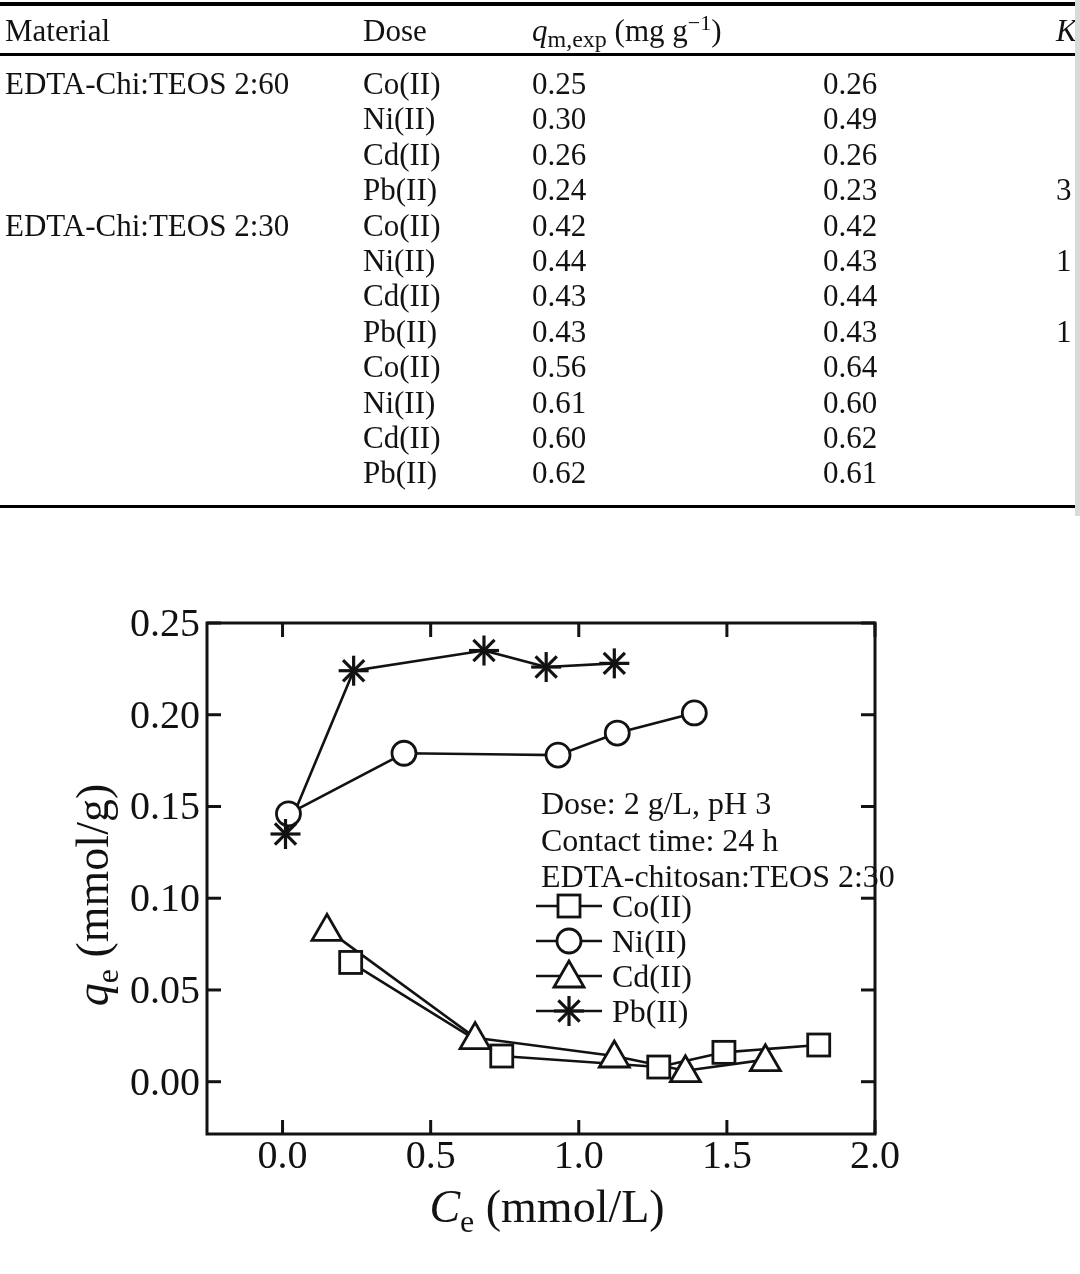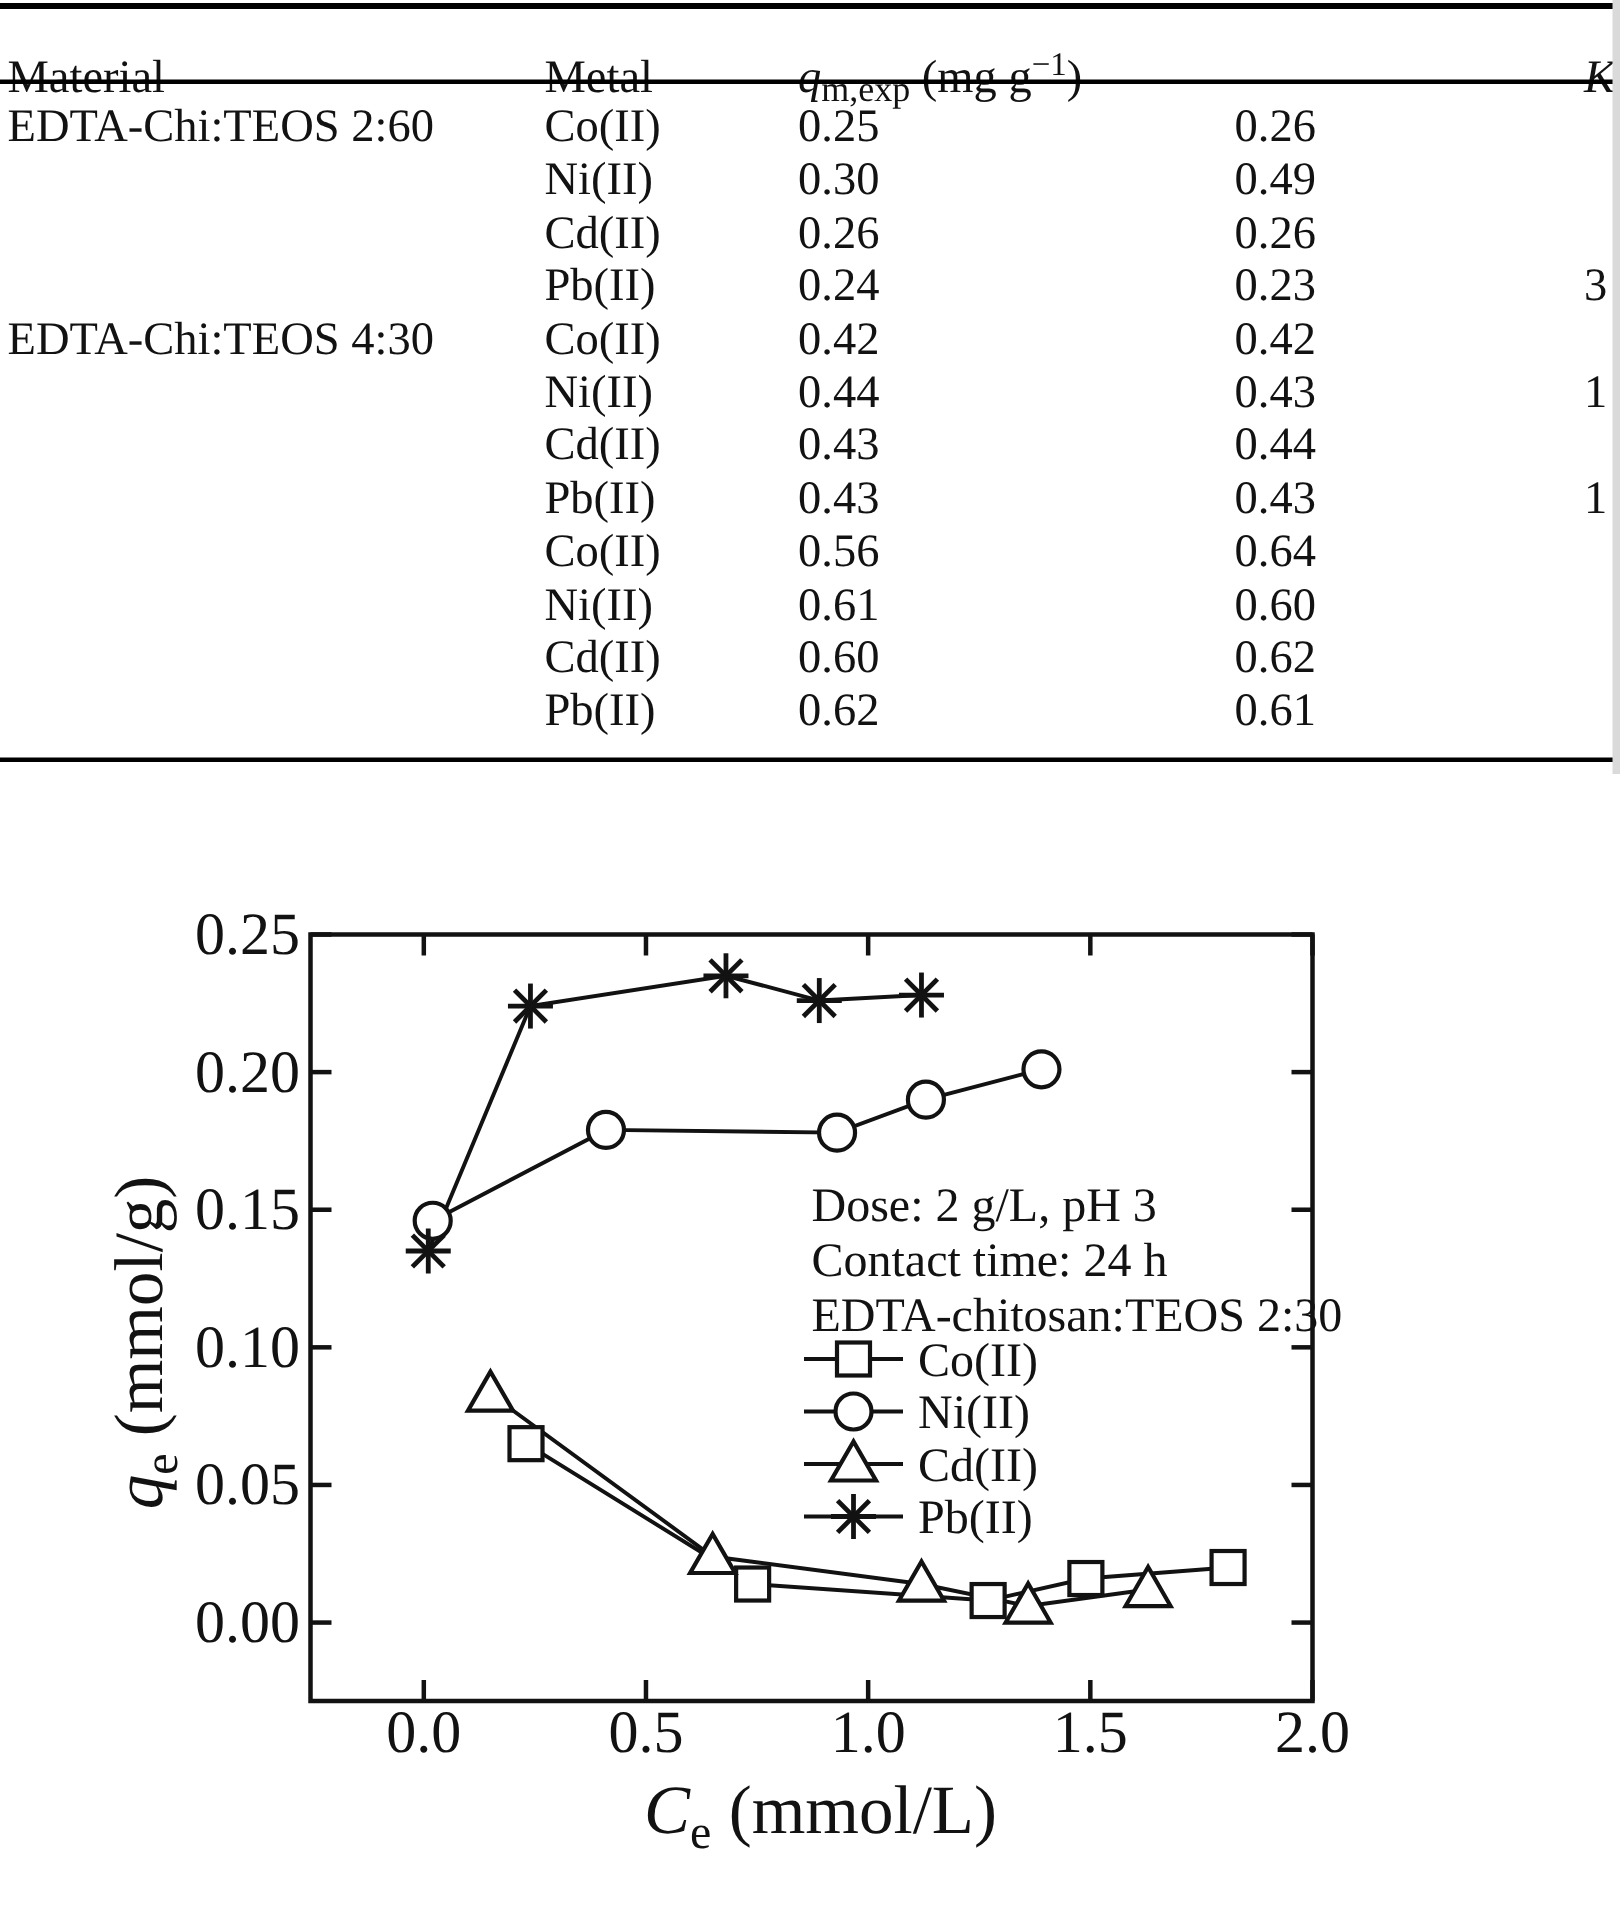--- a/index.html
+++ b/index.html
@@ -2,42 +2,42 @@
 <html><head>
 <meta charset="utf-8">
 <style>
   html,body{margin:0;padding:0;}
   body{
     width:1080px;height:1274px;position:relative;background:#ffffff;
     font-family:"Liberation Serif",serif;color:#121212;overflow:hidden;
   }
   .rule{position:absolute;left:0;width:1080px;background:#000;}
   .th{position:absolute;top:0;font-size:31px;white-space:nowrap;line-height:38px;}
-  .header-row{position:absolute;left:0;top:12px;width:1072px;height:40px;margin-top:20px;}
+  .header-row{position:absolute;left:0;top:12px;width:1072px;height:40px;}
   .trow{position:absolute;left:0;width:1056px;height:36px;}
   .td{position:absolute;top:0;font-size:31px;line-height:36px;white-space:nowrap;}
   .c-material{left:5px;}
   .c-metal{left:363px;}
   .c-qmexp{left:532px;}
   .c-qm{left:823px;}
   .c-k{left:1056px;}
   .th sub,.td sub{font-size:24px;vertical-align:-6px;line-height:0;}
   .th sup,.td sup{font-size:22px;vertical-align:11px;line-height:0;}
   i{font-style:italic;}
   #chart{position:absolute;left:0;top:560px;}
   #edge-artifact{position:absolute;left:1075px;top:0;width:5px;height:516px;background:#dadada;}
 </style>
 </head>
 <body>
 
 <div class="rule" style="top:2px;height:4px;"></div>
 
 <div class="header-row">
   <div class="th c-material">Material</div>
-  <div class="th c-metal">Metal</div>
+  <div class="th c-metal">Dose</div>
   <div class="th c-qmexp"><i>q</i><sub>m,exp</sub><span> (mg g</span><sup>−1</sup><span>)</span></div>
   <div class="th c-k"><i>K</i></div>
 </div>
 
 <div class="rule" style="top:53px;height:3px;"></div>
 
 <div class="trow" style="top:66px">
     <div class="td c-material">EDTA-Chi:TEOS 2:60</div>
     <div class="td c-metal">Co(II)</div>
     <div class="td c-qmexp">0.25</div>
@@ -56,21 +56,21 @@
     <div class="td c-qm">0.26</div>
     <div class="td c-k"></div>
   </div>
 <div class="trow" style="top:172px">
     <div class="td c-metal">Pb(II)</div>
     <div class="td c-qmexp">0.24</div>
     <div class="td c-qm">0.23</div>
     <div class="td c-k">3</div>
   </div>
 <div class="trow" style="top:208px">
-    <div class="td c-material">EDTA-Chi:TEOS 4:30</div>
+    <div class="td c-material">EDTA-Chi:TEOS 2:30</div>
     <div class="td c-metal">Co(II)</div>
     <div class="td c-qmexp">0.42</div>
     <div class="td c-qm">0.42</div>
     <div class="td c-k"></div>
   </div>
 <div class="trow" style="top:243px">
     <div class="td c-metal">Ni(II)</div>
     <div class="td c-qmexp">0.44</div>
     <div class="td c-qm">0.43</div>
     <div class="td c-k">1</div>

